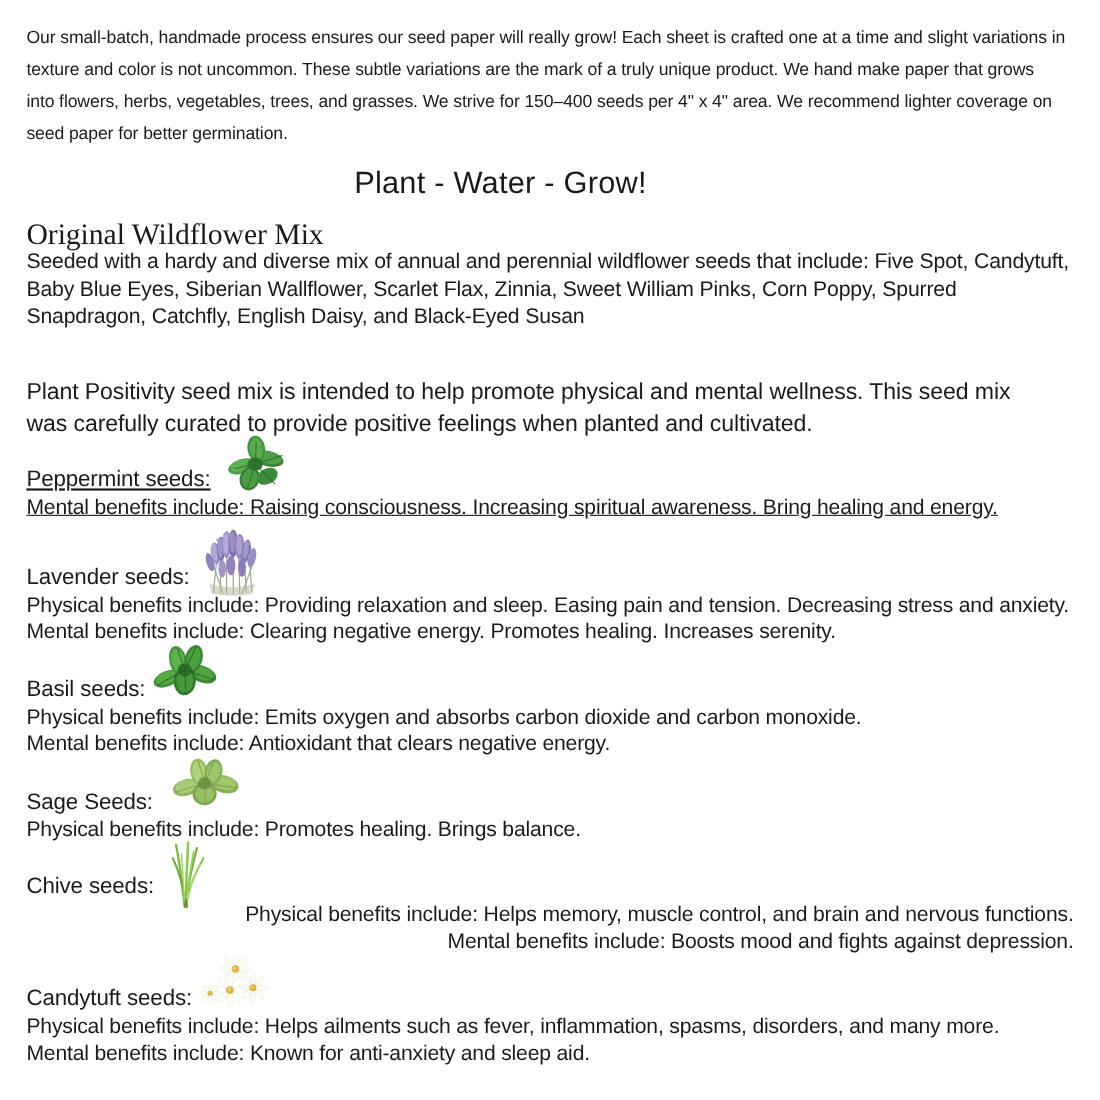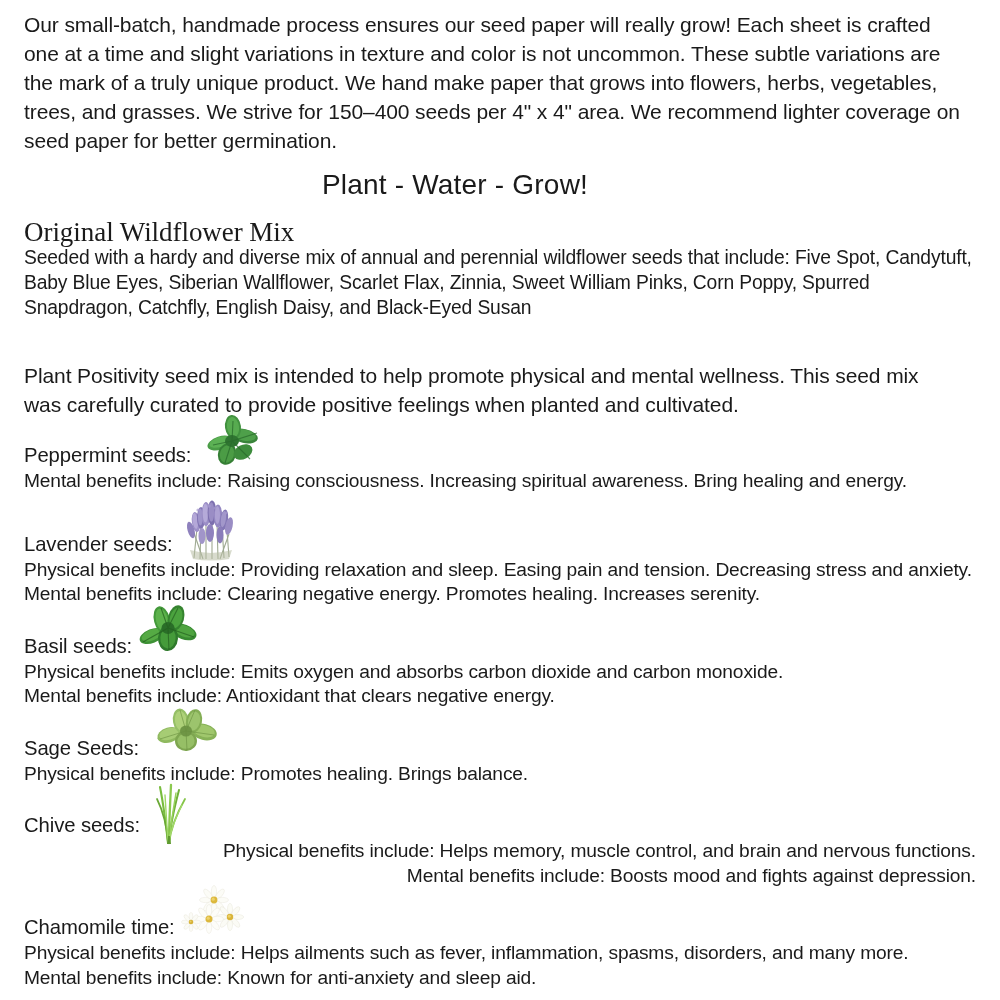--- a/index.html
+++ b/index.html
@@ -18,25 +18,25 @@
   .page {
     position: relative;
     width: 1000px;
     height: 1000px;
     box-sizing: border-box;
     padding: 0 24px;
   }
 
   
   .intro {
-    font-size: 21px;
+    font-size: 16px;
     line-height: 29px;
     letter-spacing: -0.1px;
     margin: 0;
-    padding-top: 10px;
+    padding-top: 20px;
     width: 945px;
   }
 
   
   .plant-heading {
     font-size: 28px;
     line-height: 34px;
     text-align: center;
     margin: 13px 0 0 0;
     padding-right: 90px;
@@ -105,21 +105,21 @@
   .herb-lines { margin-top: 2px; }
 
   
   .herb[data-herb="peppermint"] .herb-icon { margin-left: 12px; margin-bottom: -4px; }
   .herb[data-herb="lavender"]   .herb-icon { margin-left: 10px; margin-bottom: -6px; width: 58px; height: 62px; }
   .herb[data-herb="basil"]      .herb-icon { margin-left: 6px;  margin-bottom: -2px; }
   .herb[data-herb="sage"]       .herb-icon { margin-left: 12px; margin-bottom: -2px; }
   .herb[data-herb="chive"]      .herb-icon { margin-left: 6px;  margin-bottom: -8px; width: 50px; height: 64px; }
   .herb[data-herb="chamomile"]  .herb-icon { margin-left: 8px;  margin-bottom: -2px; }
 
-  .herb[data-herb="peppermint"] { margin-top: 23px; }
+  .herb[data-herb="peppermint"] { margin-top: 23px; text-decoration: underline; }
   .herb[data-herb="lavender"]   { margin-top: 37px; }
   .herb[data-herb="basil"]      { margin-top: 26px; }
   .herb[data-herb="sage"]       { margin-top: 26px; }
   .herb[data-herb="chive"]      { margin-top: 26px; text-align: right; }
   .herb[data-herb="chamomile"]  { margin-top: 26px; }
 </style>
 </head>
 <body>
 
 <div class="page">
@@ -287,21 +287,21 @@
       </span>
     </div>
     <div class="herb-lines">
       <p class="herb-line">Physical benefits include: Helps memory, muscle control, and brain and nervous functions.</p>
       <p class="herb-line">Mental benefits include: Boosts mood and fights against depression.</p>
     </div>
   </div>
 
   <div class="herb" data-herb="chamomile">
     <div class="herb-head">
-      <span class="herb-name">Chamomile time:</span>
+      <span class="herb-name">Candytuft seeds:</span>
       <span class="herb-icon">
         <svg viewBox="0 0 60 58">
           <g>
 
             <g transform="translate(31,17)">
               <g fill="#fcfcf7" stroke="#e6e4d6" stroke-width="0.4">
                 <ellipse cx="0" cy="-8.5" rx="2.6" ry="6"></ellipse>
                 <ellipse cx="6" cy="-6" rx="2.6" ry="6" transform="rotate(40 6 -6)"></ellipse>
                 <ellipse cx="8.5" cy="0" rx="6" ry="2.6"></ellipse>
                 <ellipse cx="6" cy="6" rx="2.6" ry="6" transform="rotate(-40 6 6)"></ellipse>

